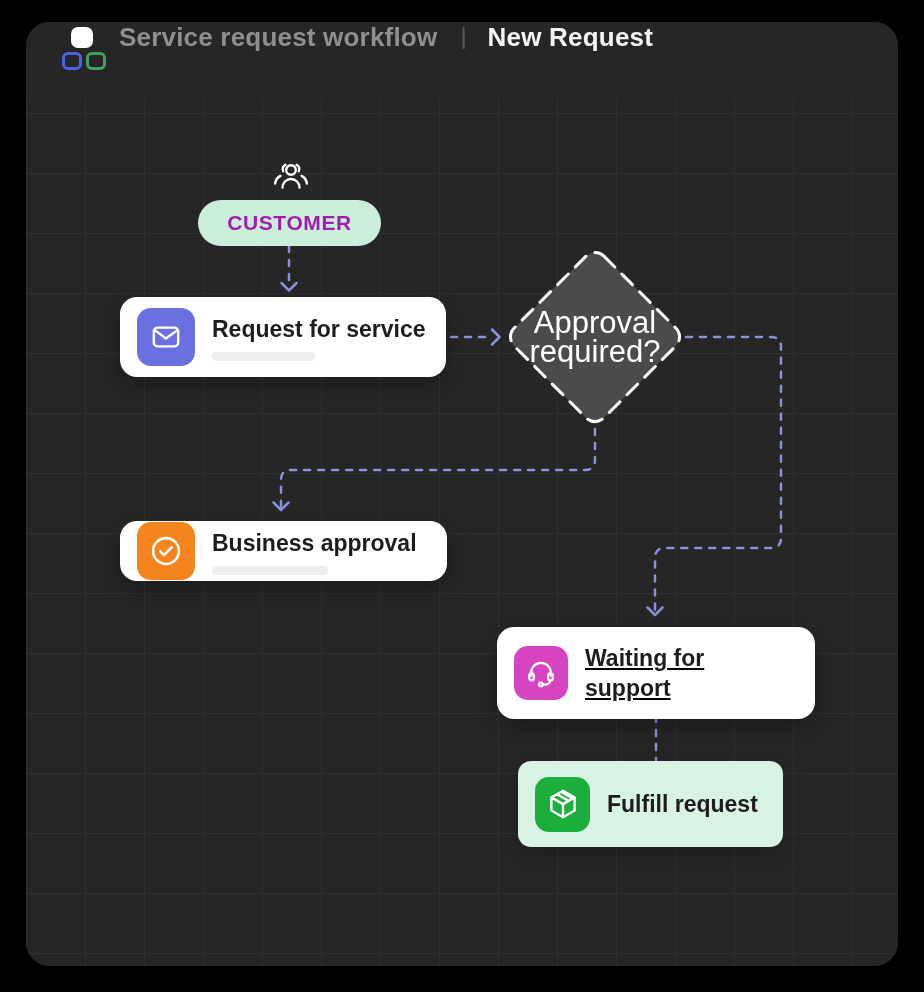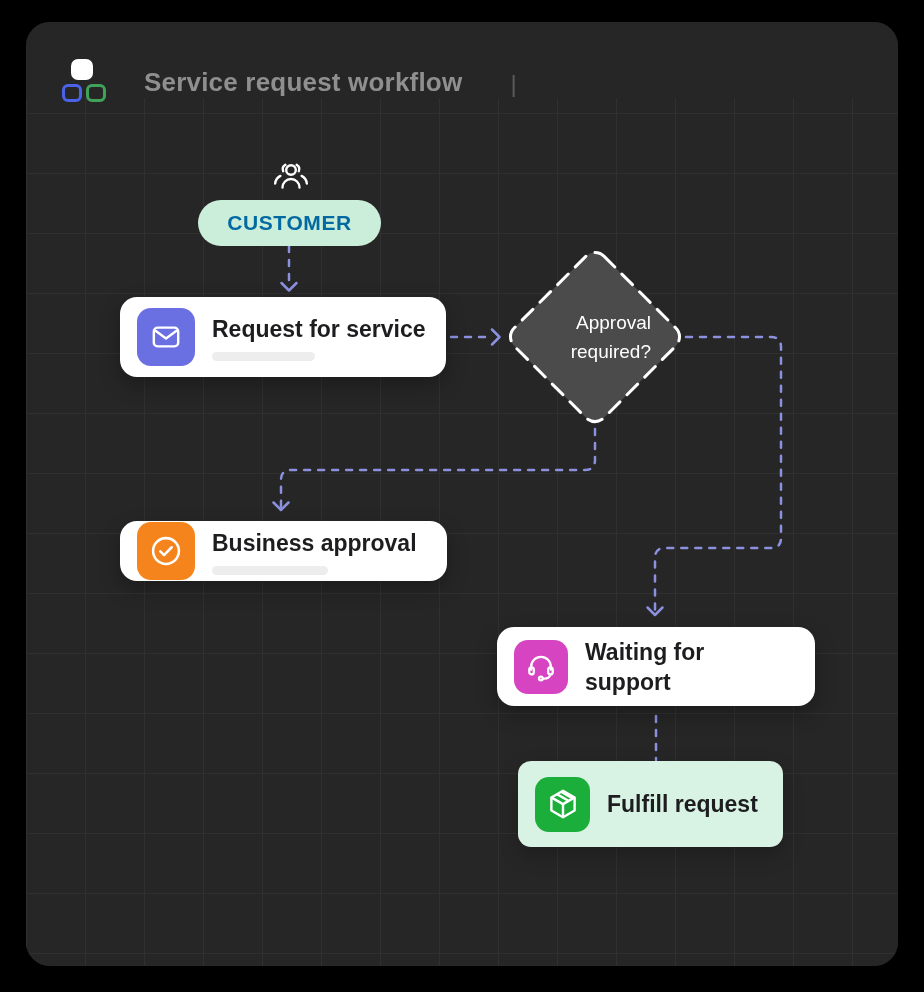--- a/index.html
+++ b/index.html
@@ -6,22 +6,22 @@
   html,body { width:924px; height:992px; background:#000; font-family:"Liberation Sans", sans-serif; overflow:hidden; }
 
   .window {
     position:absolute; left:26px; top:22px; width:872px; height:944px;
     background:#262626; border-radius:24px; overflow:hidden;
     box-shadow:0 12px 40px rgba(0,0,0,.65);
   }
 
   
   .header {
-    height:76px; display:flex; align-items:flex-end; padding-left:33px;
-    background:#262626; position:relative; z-index:3;gap:25px;
+    height:76px; display:flex; align-items:flex-start; padding-left:33px;
+    background:#262626; position:relative; z-index:3;
   }
   .logo { width:45px; height:44px; position:relative; margin-right:15px; }
   .logo .sq-top {
     position:absolute; left:12px; top:5px; width:22px; height:21px;
     background:#ffffff; border-radius:7px;
   }
   .logo .sq-blue {
     position:absolute; left:3px; top:30px; width:20px; height:18px;
     border:3px solid #4b63e8; border-radius:6px;
   }
@@ -48,34 +48,34 @@
 
   
   .node { position:absolute; }
 
   .people-wrap { left:246px; top:62px; width:38px; height:32px; }
 
   .pill {
     left:172px; top:102px; width:183px; height:46px;
     background:#cbeeda; border-radius:23px;
     display:flex; align-items:center; justify-content:center;
-    font-size:21px; font-weight:600; letter-spacing:.6px; color:#0369a1;
+    font-size:21px; font-weight:600; letter-spacing:.6px; color:#a21caf;
     cursor:pointer;
   }
 
   .card {
     background:#ffffff; border-radius:17px;
     display:flex; align-items:center;
     padding:0 18px 0 17px; gap:17px;
     box-shadow:0 8px 20px rgba(0,0,0,.28);
     cursor:pointer;
   }
   .card-request  { left:94px;  top:199px; width:326px; height:80px; }
   .card-business { left:94px;  top:423px; width:327px; height:60px; }
-  .card-waiting  { left:471px; top:529px; width:318px; height:79px; }
+  .card-waiting  { left:471px; top:529px; width:318px; height:92px;text-decoration:underline; }
   .card-fulfill  { left:492px; top:663px; width:265px; height:86px;
                    background:#d8f2e3; box-shadow:0 8px 20px rgba(0,0,0,.22);border-radius:13px; }
 
   .node-icon {
     flex:0 0 auto; width:58px; height:58px; border-radius:14px;
     display:flex; align-items:center; justify-content:center;
   }
   .card-waiting .node-icon { width:54px; height:54px; }
   .card-fulfill .node-icon { width:55px; height:55px; }
   .ic-purple { background:#6a6fe2; }
@@ -91,37 +91,38 @@
   .sk-request  { width:103px; }
   .sk-business { width:116px; }
 
   
   .decision {
     left:479px; top:149px; width:180px; height:180px; cursor:pointer;
   }
   .decision svg { position:absolute; inset:0; overflow:visible; }
   .decision-label {
     position:absolute; inset:0; display:flex; align-items:center; justify-content:center;
-    text-align:right; color:#ffffff; font-size:19px; font-weight:500; line-height:29px;
+    text-align:center; color:#ffffff; font-size:31px; font-weight:500; line-height:29px;
     padding:0 34px;
   }
 </style>
 </head>
 <body>
 
 <div class="window">
 
   <div class="header">
     <div class="logo">
       <div class="sq-top"></div>
       <div class="sq-blue"></div>
       <div class="sq-green"></div>
     </div>
     <div class="header-title">Service request workflow</div>
     <div class="header-divider">|</div>
+    <div class="header-doc">New Request</div>
   </div>
 
   <div class="canvas">
 
     <svg class="connectors" width="872" height="868" viewBox="0 0 872 868">
       <g fill="none" stroke="#8b91de" stroke-width="2.5" stroke-linecap="round" stroke-linejoin="round">
 
         <g>
           <path stroke-dasharray="6 8" d="M263,148 V186"></path>
           <path d="M255.5,185 L263,192.5 L270.5,185"></path>

